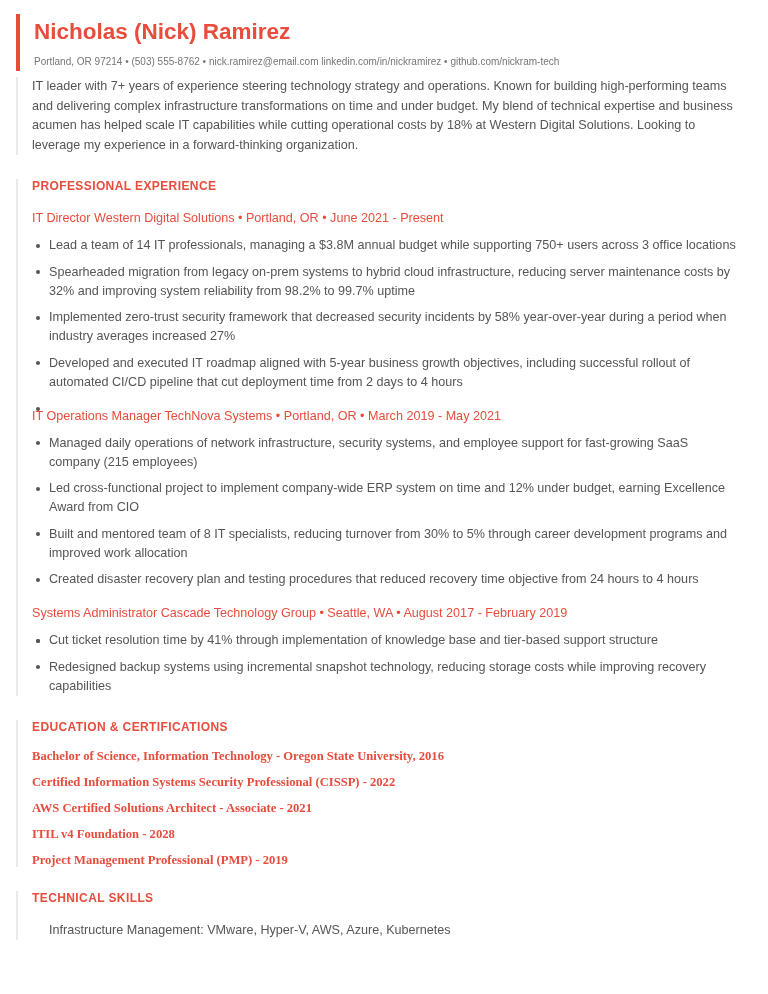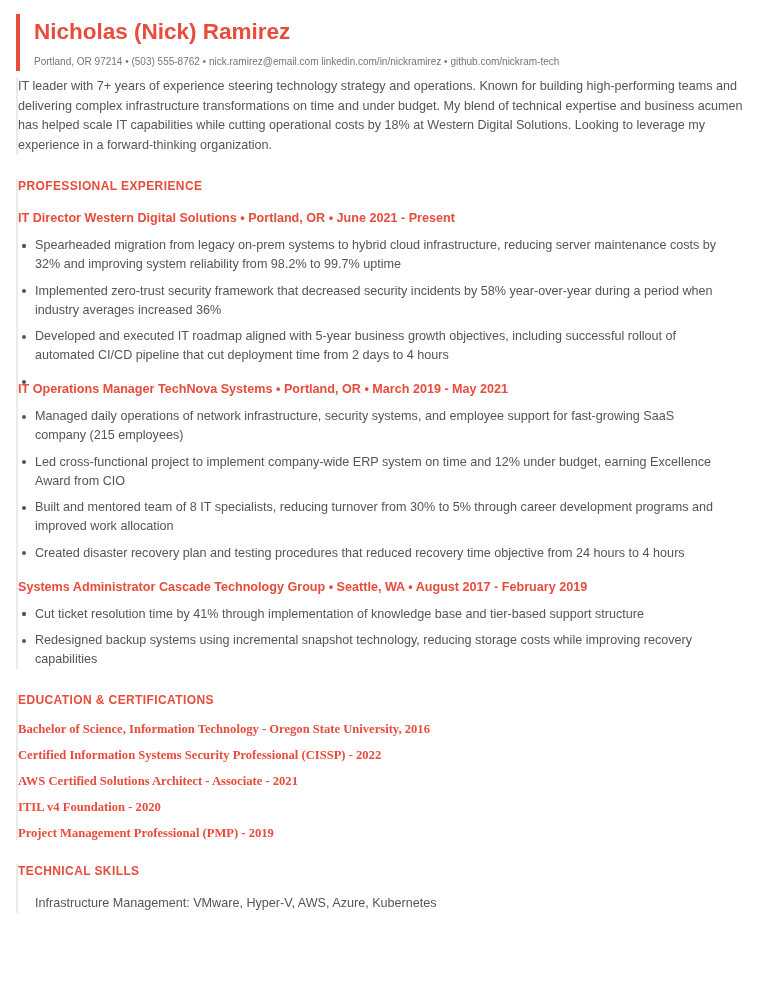--- a/index.html
+++ b/index.html
@@ -30,39 +30,40 @@
   .contact {
     margin-top: 9px;
     font-size: 10px;
     color: #757575;
     line-height: 13px;
   }
 
   
   .section {
     border-left: 2px solid #eaeaea;
+    padding-left: 14px;
     margin-bottom: 24px;
   }
   .summary-text {
     font-size: 12.6px;
     line-height: 19.5px;
     color: #555555;
   }
   .section-heading {
     font-size: 12px;
     font-weight: bold;
     color: var(--accent);
     letter-spacing: 0.4px;
     line-height: 15px;
   }
 
   
   .job-title {
     font-size: 12.6px;
-    font-weight: bold;
+    font-weight: normal;
     color: var(--accent);
     margin: 17px 0 11px 0;
     line-height: 14px;
   }
   ul.bullets { list-style: none; }
   ul.bullets li {
     position: relative;
     padding-left: 17px;
     margin-bottom: 7.5px;
     font-size: 12.6px;
@@ -106,23 +107,23 @@
   <div class="section">
     <div class="summary-text">IT leader with 7+ years of experience steering technology strategy and operations. Known for building high-performing teams and delivering complex infrastructure transformations on time and under budget. My blend of technical expertise and business acumen has helped scale IT capabilities while cutting operational costs by 18% at Western Digital Solutions. Looking to leverage my experience in a forward-thinking organization.</div>
   </div>
 
   <div class="section">
     <div class="section-heading">PROFESSIONAL EXPERIENCE</div>
 
     <div>
       <div class="job-title">IT Director Western Digital Solutions • Portland, OR • June 2021 - Present</div>
       <ul class="bullets">
-        <li><span class="dot"></span></li>
+        <li><span class="dot"></span><span>Lead a team of 14 IT professionals, managing a $3.8M annual budget while supporting 750+ users across 3 office locations</span></li>
         <li><span class="dot"></span><span>Spearheaded migration from legacy on-prem systems to hybrid cloud infrastructure, reducing server maintenance costs by 32% and improving system reliability from 98.2% to 99.7% uptime</span></li>
-        <li><span class="dot"></span><span>Implemented zero-trust security framework that decreased security incidents by 58% year-over-year during a period when industry averages increased 36%</span></li>
+        <li><span class="dot"></span><span>Implemented zero-trust security framework that decreased security incidents by 58% year-over-year during a period when industry averages increased 27%</span></li>
         <li><span class="dot"></span><span>Developed and executed IT roadmap aligned with 5-year business growth objectives, including successful rollout of automated CI/CD pipeline that cut deployment time from 2 days to 4 hours</span></li>
         <li><span class="dot"></span></li>
       </ul>
     </div>
 
     <div>
       <div class="job-title">IT Operations Manager TechNova Systems • Portland, OR • March 2019 - May 2021</div>
       <ul class="bullets">
         <li><span class="dot"></span><span>Managed daily operations of network infrastructure, security systems, and employee support for fast-growing SaaS company (215 employees)</span></li>
         <li><span class="dot"></span><span>Led cross-functional project to implement company-wide ERP system on time and 12% under budget, earning Excellence Award from CIO</span></li>
@@ -140,21 +141,21 @@
       </ul>
     </div>
   </div>
 
   <div class="section">
     <div class="section-heading">EDUCATION &amp; CERTIFICATIONS</div>
     <div class="edu-list">
       <div class="edu-item">Bachelor of Science, Information Technology - Oregon State University, 2016</div>
       <div class="edu-item">Certified Information Systems Security Professional (CISSP) - 2022</div>
       <div class="edu-item">AWS Certified Solutions Architect - Associate - 2021</div>
-      <div class="edu-item">ITIL v4 Foundation - 2020</div>
+      <div class="edu-item">ITIL v4 Foundation - 2028</div>
       <div class="edu-item">Project Management Professional (PMP) - 2019</div>
     </div>
   </div>
 
   <div class="section">
     <div class="section-heading">TECHNICAL SKILLS</div>
     <ul class="bullets skills-list">
       <li><span>Infrastructure Management: VMware, Hyper-V, AWS, Azure, Kubernetes</span></li>
 
     </ul>

